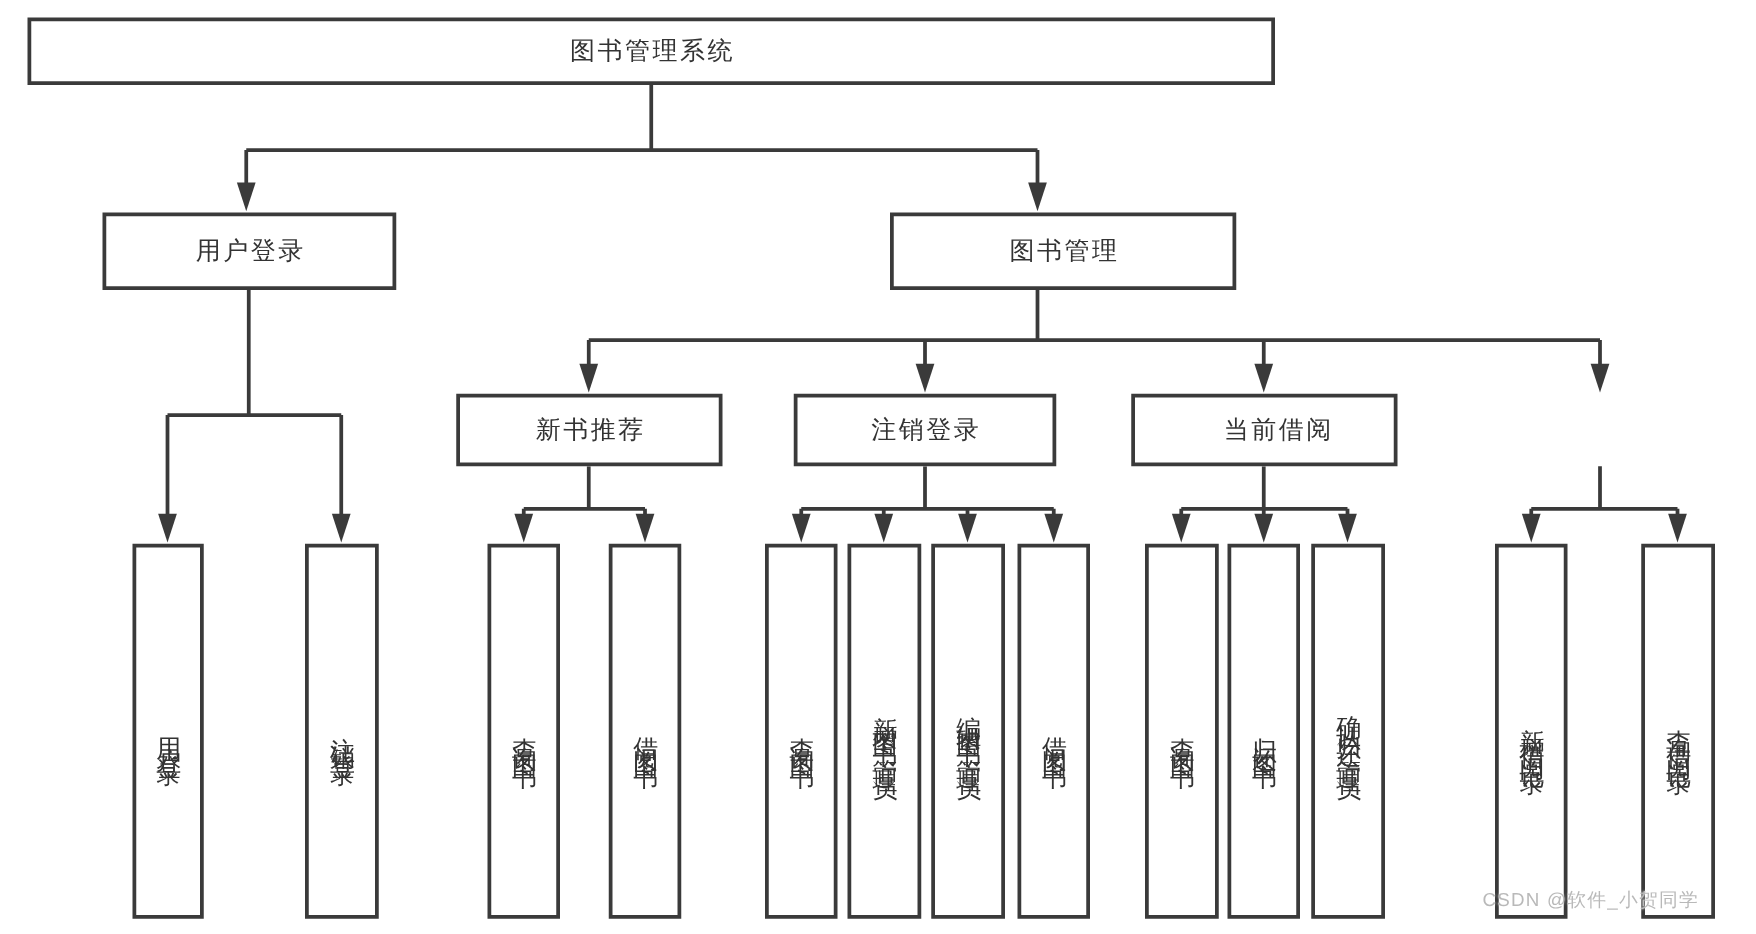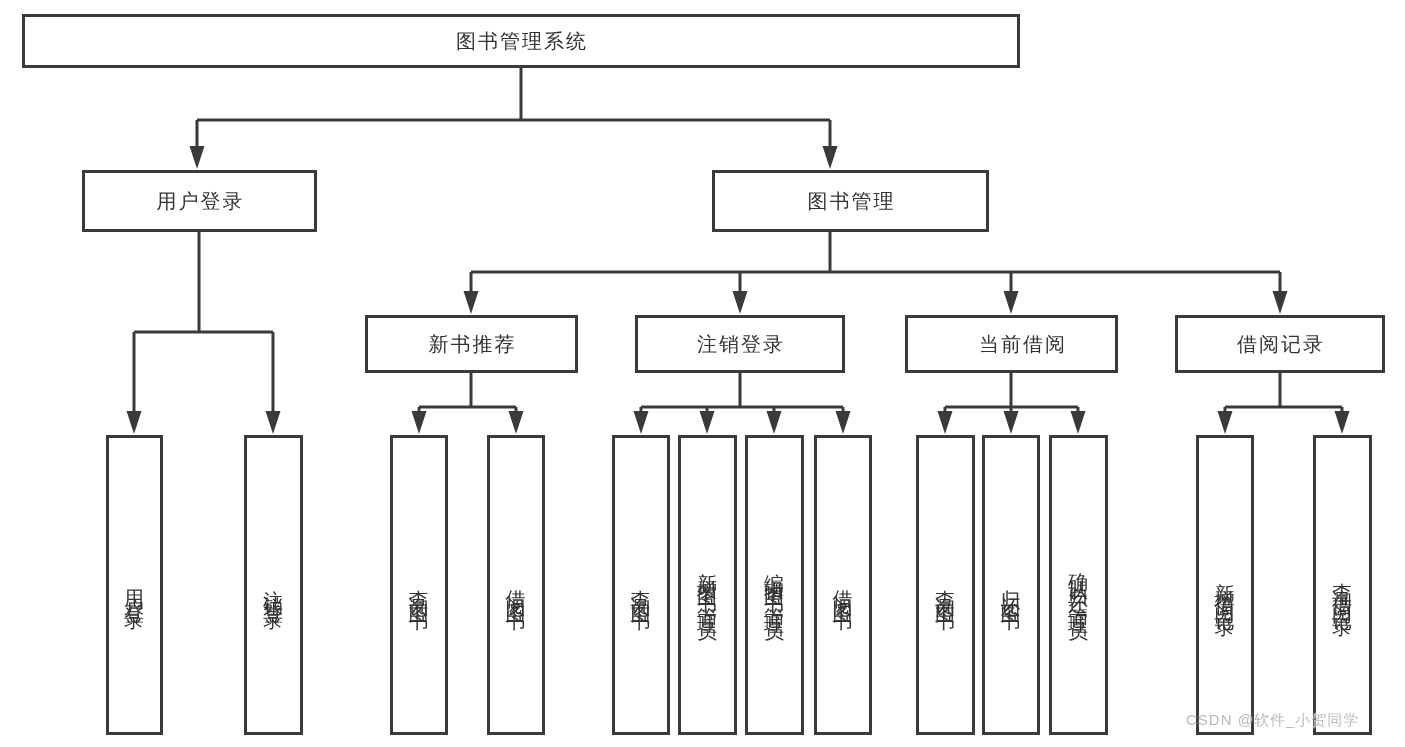--- a/index.html
+++ b/index.html
@@ -71,21 +71,20 @@
     </svg>
 
   <div class="node hbox" style="left:22px;top:14px;width:998px;height:54px;">图书管理系统</div>
 
   <div class="node hbox" style="left:82px;top:170px;width:235px;height:62px;">用户登录</div>
   <div class="node hbox" style="left:712px;top:170px;width:277px;height:62px;">图书管理</div>
 
   <div class="node hbox" style="left:365px;top:315px;width:213px;height:58px;">新书推荐</div>
   <div class="node hbox" style="left:635px;top:315px;width:210px;height:58px;">注销登录</div>
   <div class="node hbox" style="left:905px;top:315px;width:213px;height:58px;padding-left:21px;">当前借阅</div>
-  <div class="node hbox" style="left:1175px;top:315px;width:210px;height:58px;">借阅记录</div>
 
   <div class="node vbox" style="left:106px;top:435px;width:57px;height:300px;">用户登录</div>
   <div class="node vbox" style="left:244px;top:435px;width:59px;height:300px;">注销登录</div>
 
   <div class="node vbox" style="left:390px;top:435px;width:58px;height:300px;">查询图书</div>
   <div class="node vbox" style="left:487px;top:435px;width:58px;height:300px;">借阅图书</div>
 
   <div class="node vbox" style="left:612px;top:435px;width:58px;height:300px;">查询图书</div>
   <div class="node vbox" style="left:678px;top:435px;width:59px;height:300px;">新增图书（管理员）</div>
   <div class="node vbox" style="left:745px;top:435px;width:59px;height:300px;">编辑图书（管理员）</div>

